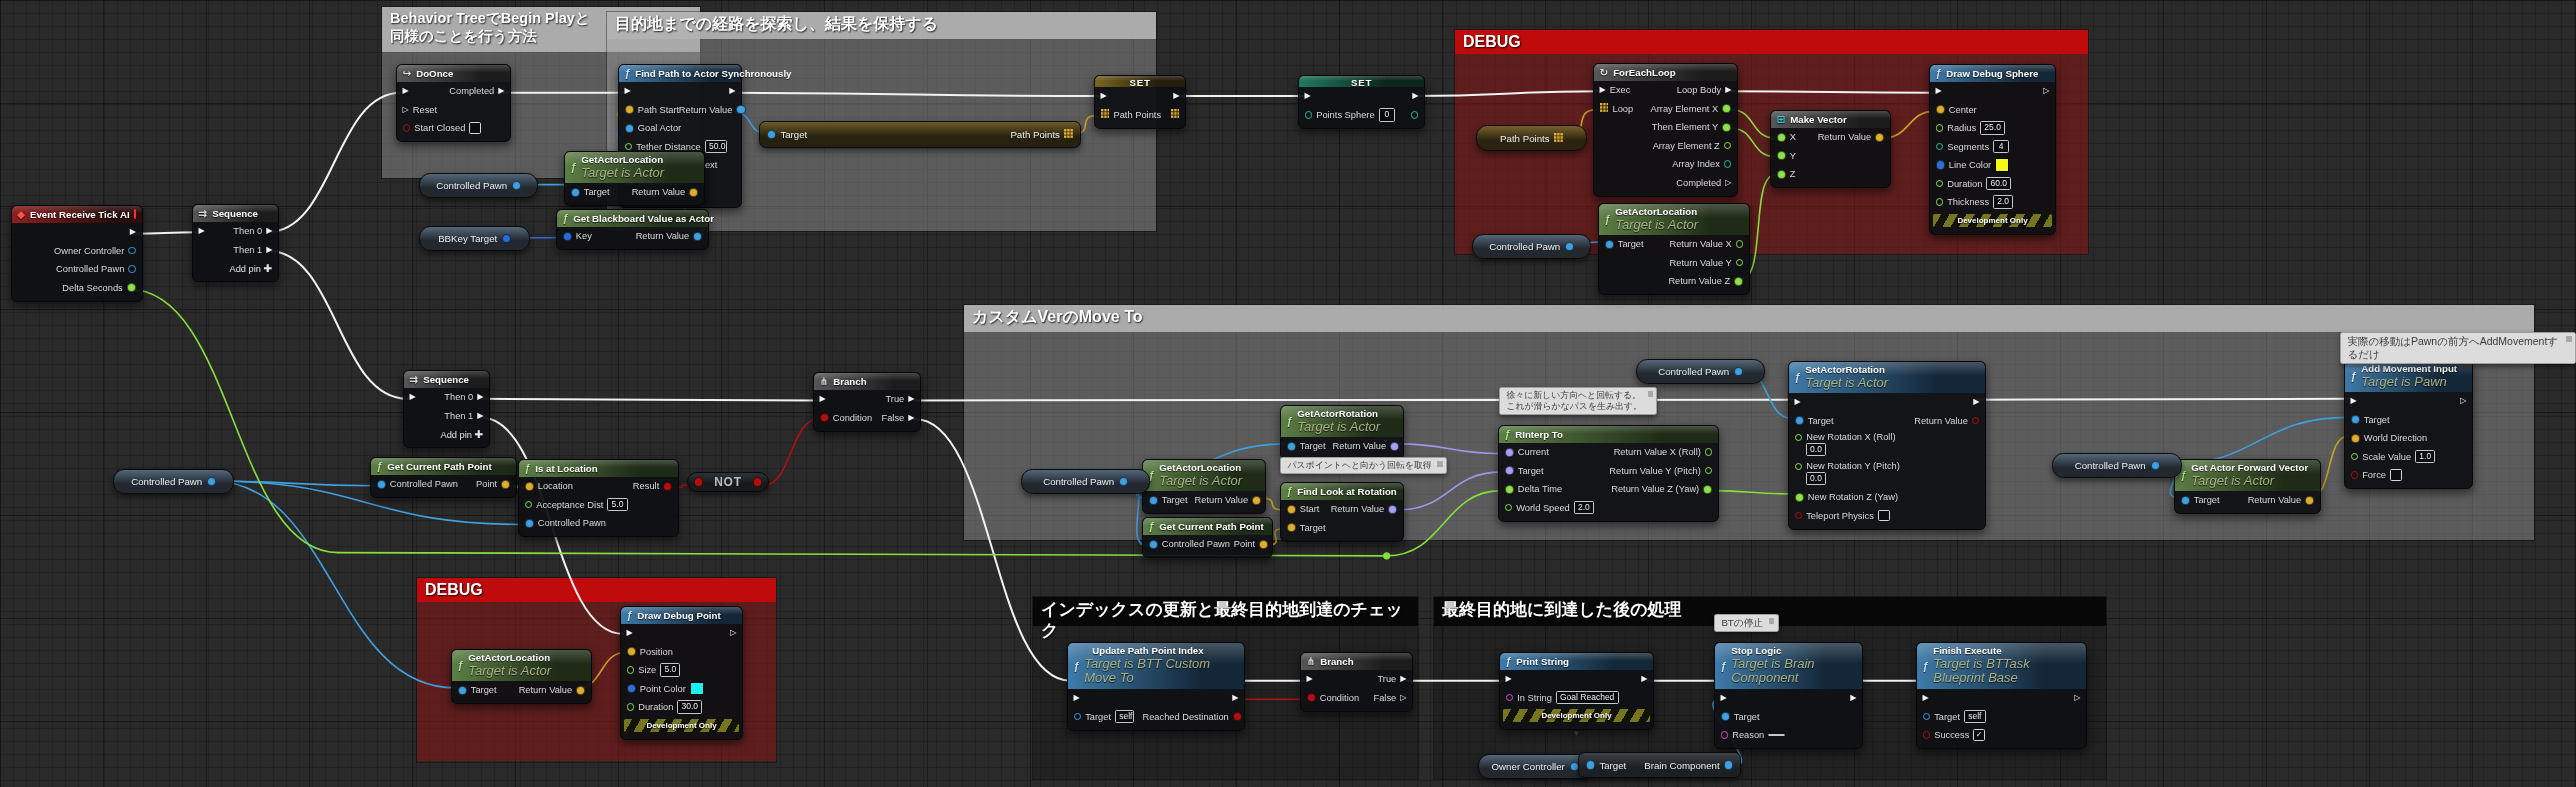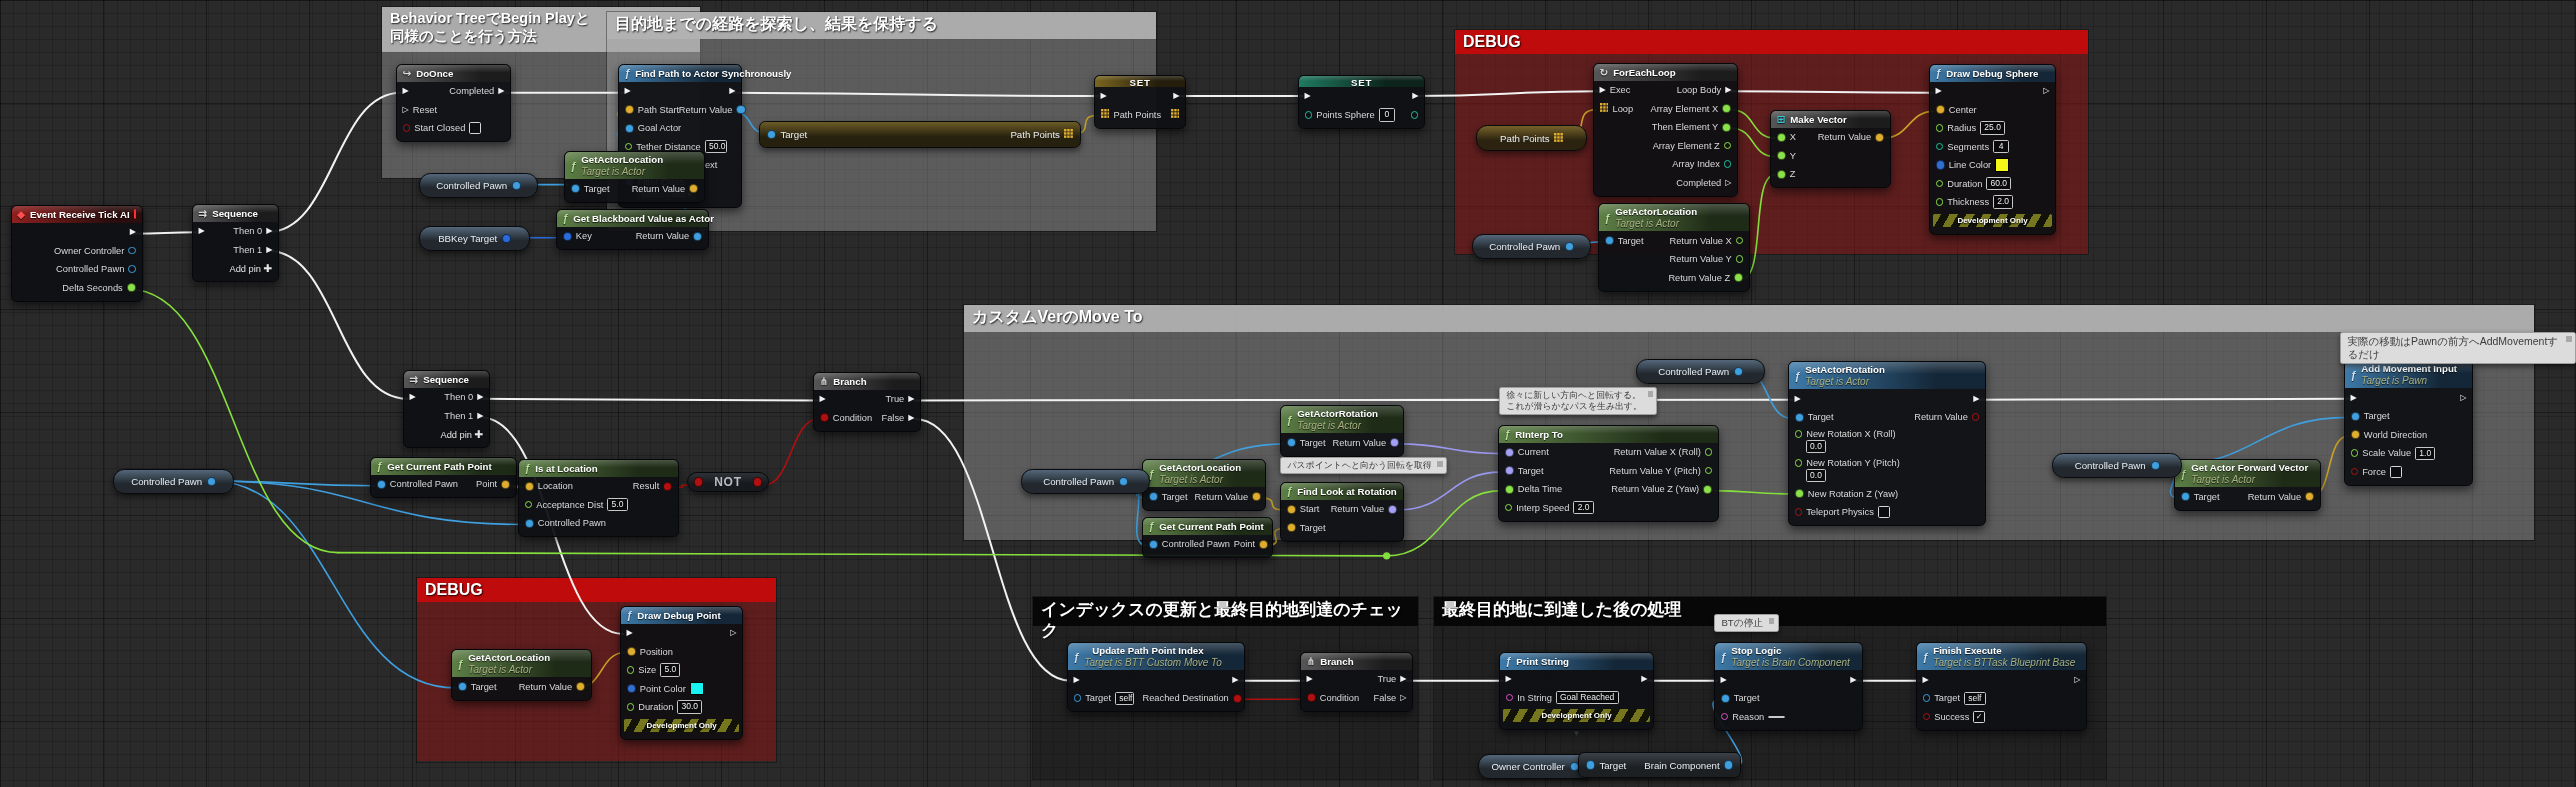--- a/index.html
+++ b/index.html
@@ -21,21 +21,21 @@
   .cm-red .c-hdr{background:#bf0b0b;}
   .cm-red .c-body{background:rgba(133,22,22,.58);}
   .cm-black .c-hdr{background:rgba(6,6,6,.96);}
   .cm-black .c-body{background:rgba(12,12,12,.30);}
   svg.wires{position:absolute;left:0;top:0;pointer-events:none;}
   .node{position:absolute;background:rgba(14,16,19,.94);border:0.8px solid #05070a;border-radius:5.6px;
     box-shadow:0 4px 9.7px rgba(0,0,0,.55);color:#dadada;font-size:9.3px;}
   .hdr{display:flex;align-items:center;gap:4.8px;padding:2.4px 6.4px 2.4px 5.6px;border-radius:4.8px 4.8px 0 0;
     font-size:9.7px;font-weight:bold;color:#fff;text-shadow:0 0.8px 0.8px rgba(0,0,0,.7);line-height:1.15;}
   .hdr .ic{font-style:italic;font-weight:bold;font-size:10.5px;}
-  .hdr .sub{display:block;font-weight:normal;font-style:italic;font-size:10px;color:#a9b183;}
+  .hdr .sub{display:block;font-weight:normal;font-style:italic;font-size:13px;color:#a9b183;}
   .hdr-green{background:linear-gradient(180deg,rgba(255,255,255,.20),rgba(255,255,255,0) 45%),linear-gradient(90deg,#5d7f46,#1e2b17 75%);}
   .hdr-blue{background:linear-gradient(180deg,rgba(255,255,255,.22),rgba(255,255,255,0) 45%),linear-gradient(90deg,#3e7aa9,#142738 75%);}
   .hdr-red{background:linear-gradient(180deg,rgba(255,255,255,.15),rgba(255,255,255,0) 45%),linear-gradient(90deg,#8e1f1f,#2c0d0d 75%);}
   .hdr-flow{background:linear-gradient(180deg,rgba(255,255,255,.20),rgba(255,255,255,0) 45%),linear-gradient(90deg,#565656,#1c1c1c 75%);}
   .hdr-gold{background:linear-gradient(180deg,rgba(255,255,255,.18),rgba(255,255,255,0) 45%),linear-gradient(90deg,#7a651f,#241d0c 70%);justify-content:center;letter-spacing:0.8px;}
   .hdr-teal{background:linear-gradient(180deg,rgba(255,255,255,.18),rgba(255,255,255,0) 45%),linear-gradient(90deg,#1f7a60,#0c241b 70%);justify-content:center;letter-spacing:0.8px;}
   .row{display:flex;align-items:center;justify-content:space-between;height:18.5px;padding:0 5.6px;gap:8px;}
   .row.tall{height:29px;}
   .pg{display:flex;align-items:center;gap:4px;min-width:0;}
   .pg.col{flex-direction:column;align-items:flex-start;gap:0.8px;}
@@ -798,21 +798,21 @@
           <span class="lb">Delta Time</span>
         </span>
         <span class="pg">
           <span class="lb">Return Value Z (Yaw)</span>
           <span class="p dot" style="background: rgb(140, 226, 74);"></span>
         </span>
       </div>
       <div class="row">
         <span class="pg">
           <span class="p doto" style="border-color: rgb(140, 226, 74);"></span>
-          <span class="lb">Interp Speed</span>
+          <span class="lb">World Speed</span>
           <span class="vbox">2.0</span>
         </span>
         <span class="pg"></span>
       </div>
     </div>
     <div class="node" style="left: 1788px; top: 361px; width: 196px; padding-bottom: 4px;">
       <div class="hdr hdr-blue">
         <span class="ic" style="color: rgb(207, 228, 247);">ƒ</span>
         <span><span style="white-space: nowrap;">SetActorRotation</span><span class="sub">Target is Actor</span></span>
       </div>

